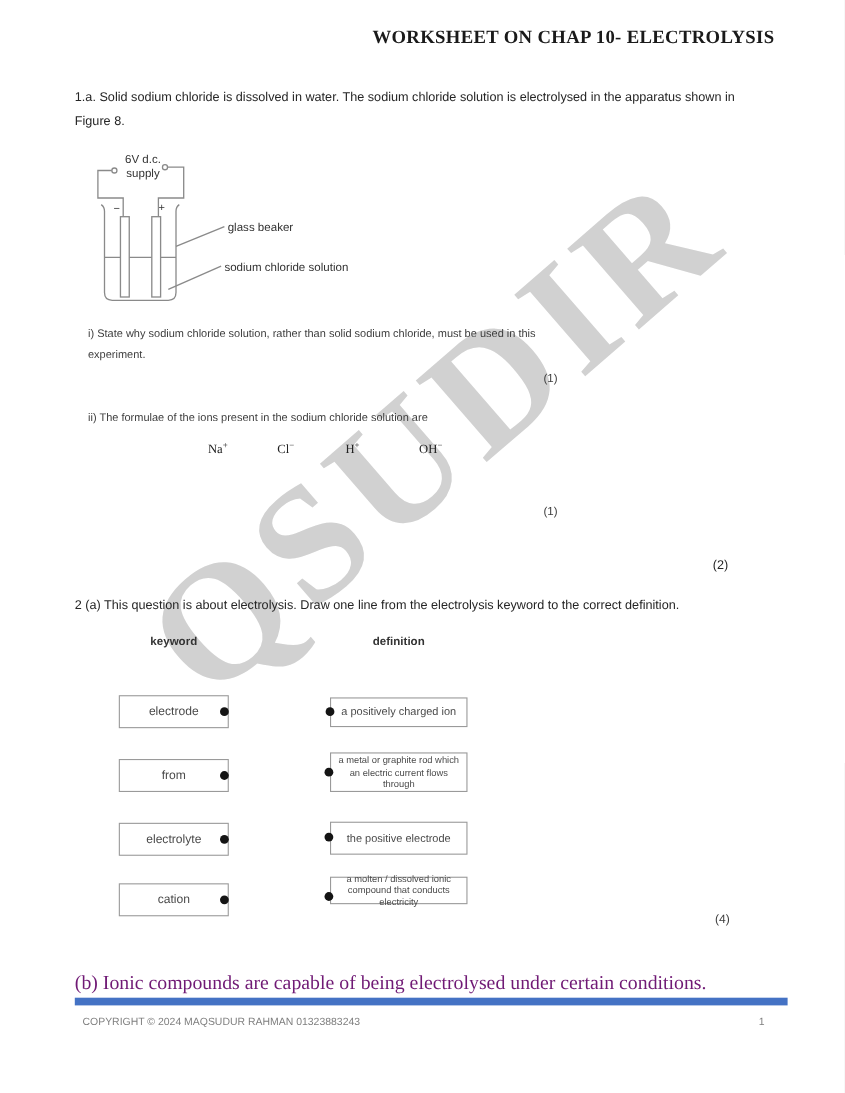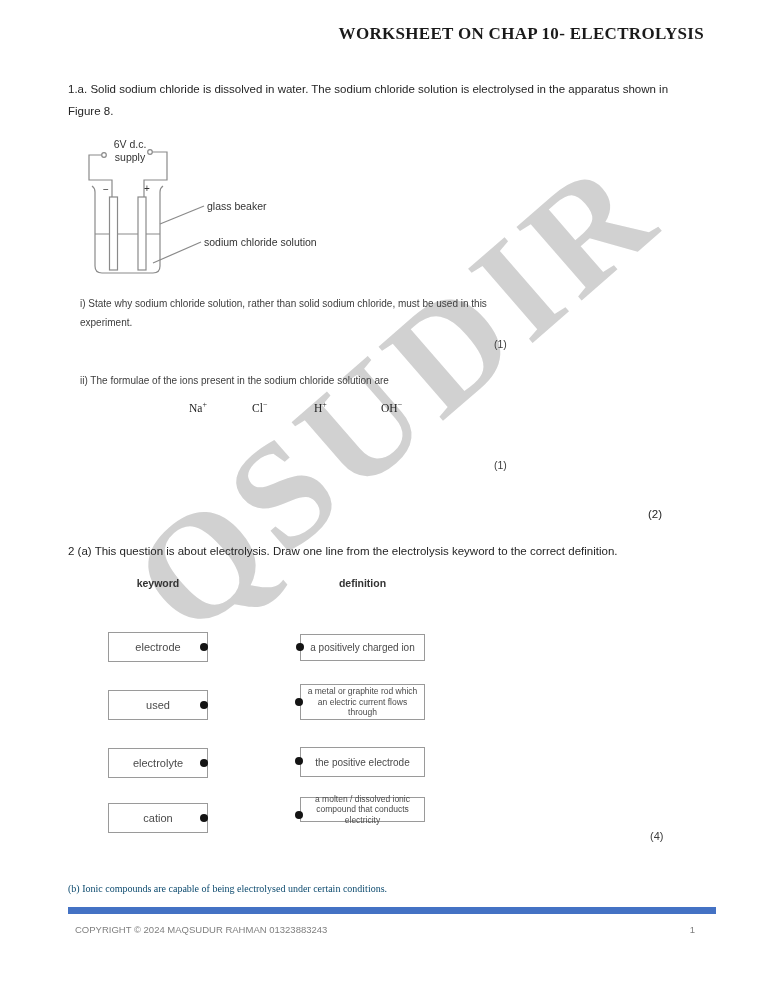--- a/index.html
+++ b/index.html
@@ -52,21 +52,21 @@
   .dot{width:8px;height:8px;border-radius:50%;background:#141414;z-index:2;}
   .kw1{top:632px;}.kw2{top:690px;}.kw3{top:748px;}.kw4{top:803px;}
   .df1{top:634px;height:27px;}.df2{top:684px;height:36px;}
   .df3{top:747px;height:30px;}.df4{top:797px;height:25px;}
   .kd1{left:200px;top:643px;}.kd2{left:200px;top:701px;}
   .kd3{left:200px;top:759px;}.kd4{left:200px;top:814px;}
   .dd1{left:296px;top:643px;}.dd2{left:295px;top:698px;}
   .dd3{left:295px;top:757px;}.dd4{left:295px;top:811px;}
   .partb{
     top:883px;left:68px;width:640px;
-    font-family:"Liberation Serif",serif;font-size:10px;color:#0c4a6e;
+    font-family:"Liberation Serif",serif;font-size:18px;color:#701a75;
   }
   .bluebar{top:907px;left:68px;width:648px;height:7px;}
   .footer{
     top:924px;left:75px;width:620px;display:flex;
     justify-content:space-between;font-size:9.5px;color:#7f7f7f;
   }
   svg text{font-family:"Liberation Sans",sans-serif;fill:#333;}
 </style>
 </head>
 <body>
@@ -119,21 +119,21 @@
   <div class="abs mark mark2">(1)</div>
 
   <div class="abs mark3">(2)</div>
 
   <div class="abs para q2a">2 (a) This question is about electrolysis. Draw one line from the electrolysis keyword to the correct definition.</div>
 
   <div class="abs col-header kw-header">keyword</div>
   <div class="abs col-header def-header">definition</div>
 
   <div class="abs mbox kwbox kw1">electrode</div>
-  <div class="abs mbox kwbox kw2">used</div>
+  <div class="abs mbox kwbox kw2">from</div>
   <div class="abs mbox kwbox kw3">electrolyte</div>
   <div class="abs mbox kwbox kw4">cation</div>
 
   <div class="abs dot kd1"></div>
   <div class="abs dot kd2"></div>
   <div class="abs dot kd3"></div>
   <div class="abs dot kd4"></div>
 
   <div class="abs mbox defbox single df1">a positively charged ion</div>
   <div class="abs mbox defbox single df3">the positive electrode</div>

